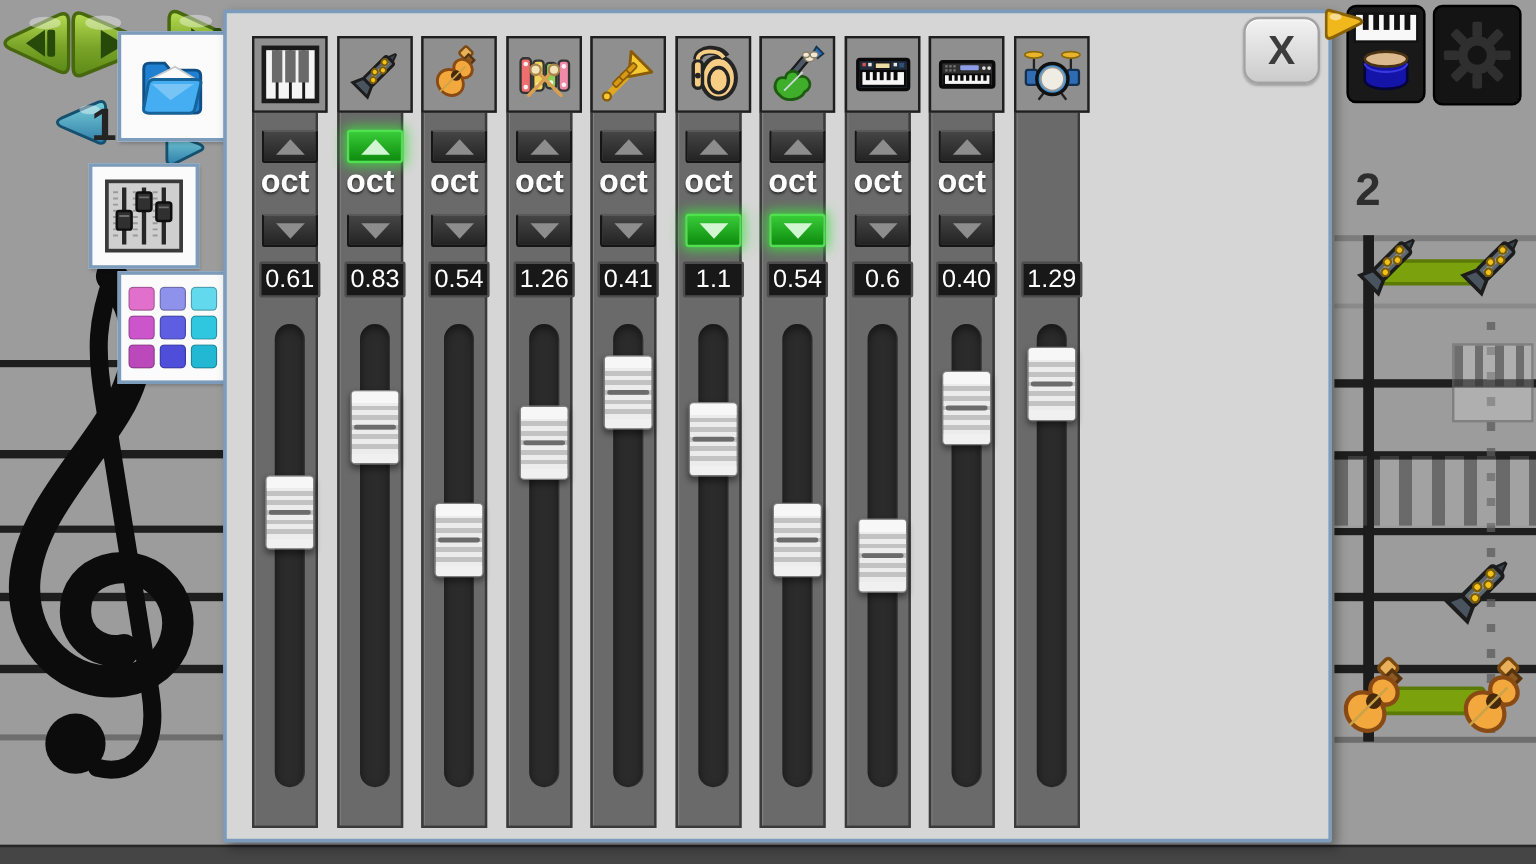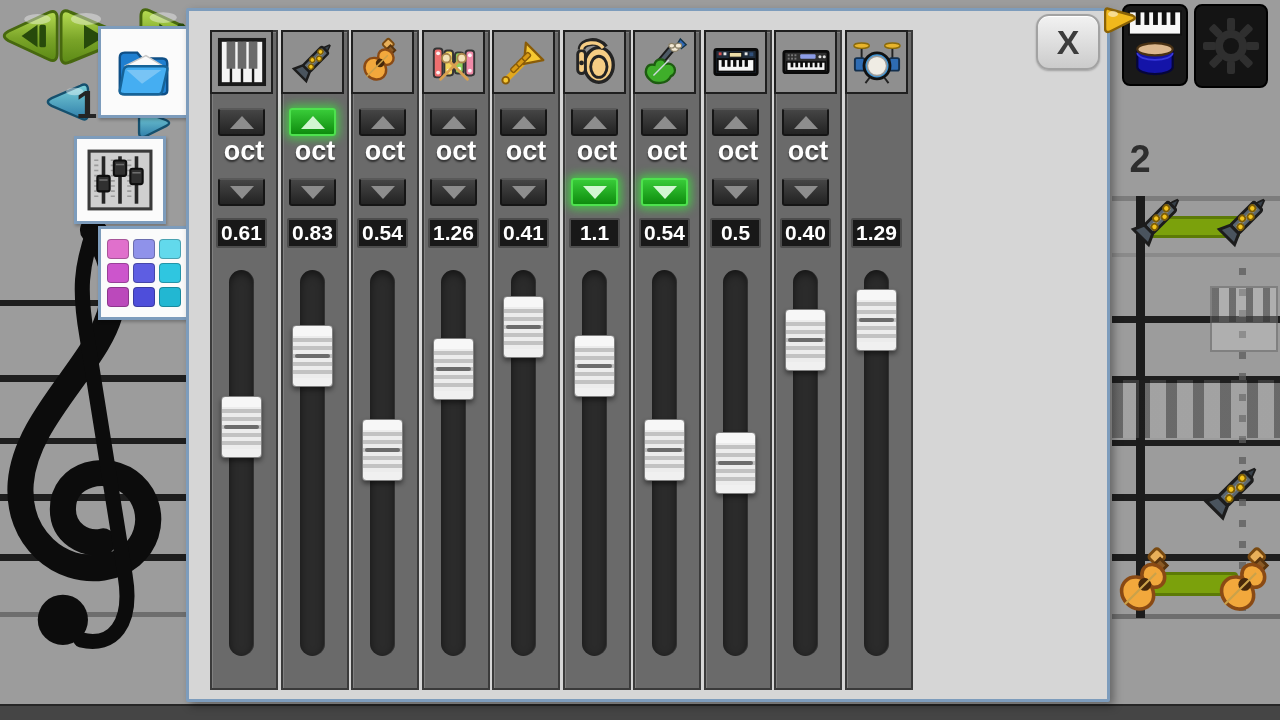--- a/index.html
+++ b/index.html
@@ -37,41 +37,41 @@
   .pad{width:22px;height:20px;border-radius:4px;border:1px solid rgba(0,0,0,.25);box-sizing:border-box;}
   
   .panel{position:absolute;left:186px;top:8px;width:924px;height:694px;background:#d6d6d6;
          border:3px solid #7d9cbc;box-sizing:border-box;z-index:10;border-radius:2px;
          box-shadow:4px 4px 9px rgba(0,0,0,.35);}
   .close-btn{position:absolute;left:1036px;top:14px;width:64px;height:56px;z-index:12;
     background:linear-gradient(#f2f2f2,#cbcbcb);border:2px solid #a2a2a2;border-radius:13px;
     color:#3c3c3c;font-size:34px;font-weight:bold;text-align:center;line-height:52px;box-sizing:border-box;
     box-shadow:inset 0 1px 0 #fff,0 1px 2px rgba(0,0,0,.25);cursor:pointer;}
   
-  .strip{position:absolute;top:30px;width:68px;height:660px;background:#6a6a6a;border:2px solid #3a3a3a;
+  .strip{position:absolute;top:30px;width:55px;height:660px;background:#6a6a6a;border:2px solid #3a3a3a;
          box-sizing:border-box;box-shadow:inset 1px 1px 0 rgba(255,255,255,.15);z-index:11;}
   .inst-box{position:absolute;left:-2px;top:-2px;width:63px;height:64px;background:#8f8f8f;
             border:2px solid #1f1f1f;box-sizing:border-box;display:flex;align-items:center;justify-content:center;}
   .inst-box svg{width:50px;height:50px;display:block;}
   .oct-btn{position:absolute;left:6px;width:47px;height:28px;background:linear-gradient(#454545,#232323);
            border:2px solid #151515;border-top-color:#595959;border-radius:3px;box-sizing:border-box;
            display:flex;align-items:center;justify-content:center;}
   .oct-btn.up{top:76px;}
   .oct-btn.down{top:146px;}
   .oct-btn.active{background:linear-gradient(#38cb38,#0e8c0e);border-color:#4ee24e;
                   box-shadow:0 0 10px 3px rgba(62,224,62,.75);}
   .tri{width:0;height:0;border-left:12px solid transparent;border-right:12px solid transparent;}
   .tri-up{border-bottom:13px solid #8d8d8d;}
   .tri-down{border-top:13px solid #8d8d8d;}
   .oct-btn.active .tri-up{border-bottom-color:#d2f6d2;}
   .oct-btn.active .tri-down{border-top-color:#d2f6d2;}
   .oct-label{position:absolute;left:0;top:104px;width:100%;text-align:center;color:#fff;font-weight:bold;
              font-size:27px;text-shadow:0 2px 2px rgba(0,0,0,.6);}
   .vol-value{position:absolute;left:4px;top:186px;width:51px;height:30px;background:#181818;
-             border:2px solid #4d4d4d;box-sizing:border-box;color:#fff;font-weight:bold;font-size:21px;
+             border:2px solid #4d4d4d;box-sizing:border-box;color:#fff;font-weight:normal;font-size:21px;
              line-height:26px;text-align:center;border-radius:2px;}
   .slider-track{position:absolute;left:17px;top:238px;width:25px;height:386px;background:#2b2b2b;border-radius:13px;
                 box-shadow:inset 0 3px 8px rgba(0,0,0,.55),inset -1px 0 0 rgba(255,255,255,.12);}
   .slider-thumb{position:absolute;left:9px;width:41px;height:62px;border-radius:4px;border:1px solid #808080;
     box-sizing:border-box;box-shadow:0 3px 5px rgba(0,0,0,.45);
     background:linear-gradient(180deg,#f7f7f7 0 10px,rgba(0,0,0,0) 10px),
                linear-gradient(0deg,#f0f0f0 0 8px,rgba(0,0,0,0) 8px),
                repeating-linear-gradient(180deg,#ececec 0 4px,#c2c2c2 4px 8px);}
   .thumb-mid{position:absolute;left:2px;right:2px;top:28px;height:4px;background:#6b6b6b;border-radius:2px;}
   
@@ -532,21 +532,21 @@
             </g>
           </svg>
         </div>
         <div class="oct-btn up">
           <span class="tri tri-up"></span>
         </div>
         <div class="oct-label">oct</div>
         <div class="oct-btn down">
           <span class="tri tri-down"></span>
         </div>
-        <div class="vol-value">0.5</div>
+        <div class="vol-value">0.6</div>
         <div class="slider-track"></div>
         <div class="slider-thumb" style="top: 400px;">
           <span class="thumb-mid"></span>
         </div>
       </div>
       <div class="strip" style="left: 774px;">
         <div class="inst-box">
           <svg viewBox="0 0 52 52">
             <rect x="3" y="15" width="46" height="22" rx="2" fill="#2e2e2e" stroke="#0a0a0a" stroke-width="3"></rect>
             <rect x="20" y="18" width="16" height="4.5" rx="1" fill="#8c9ce6"></rect>

